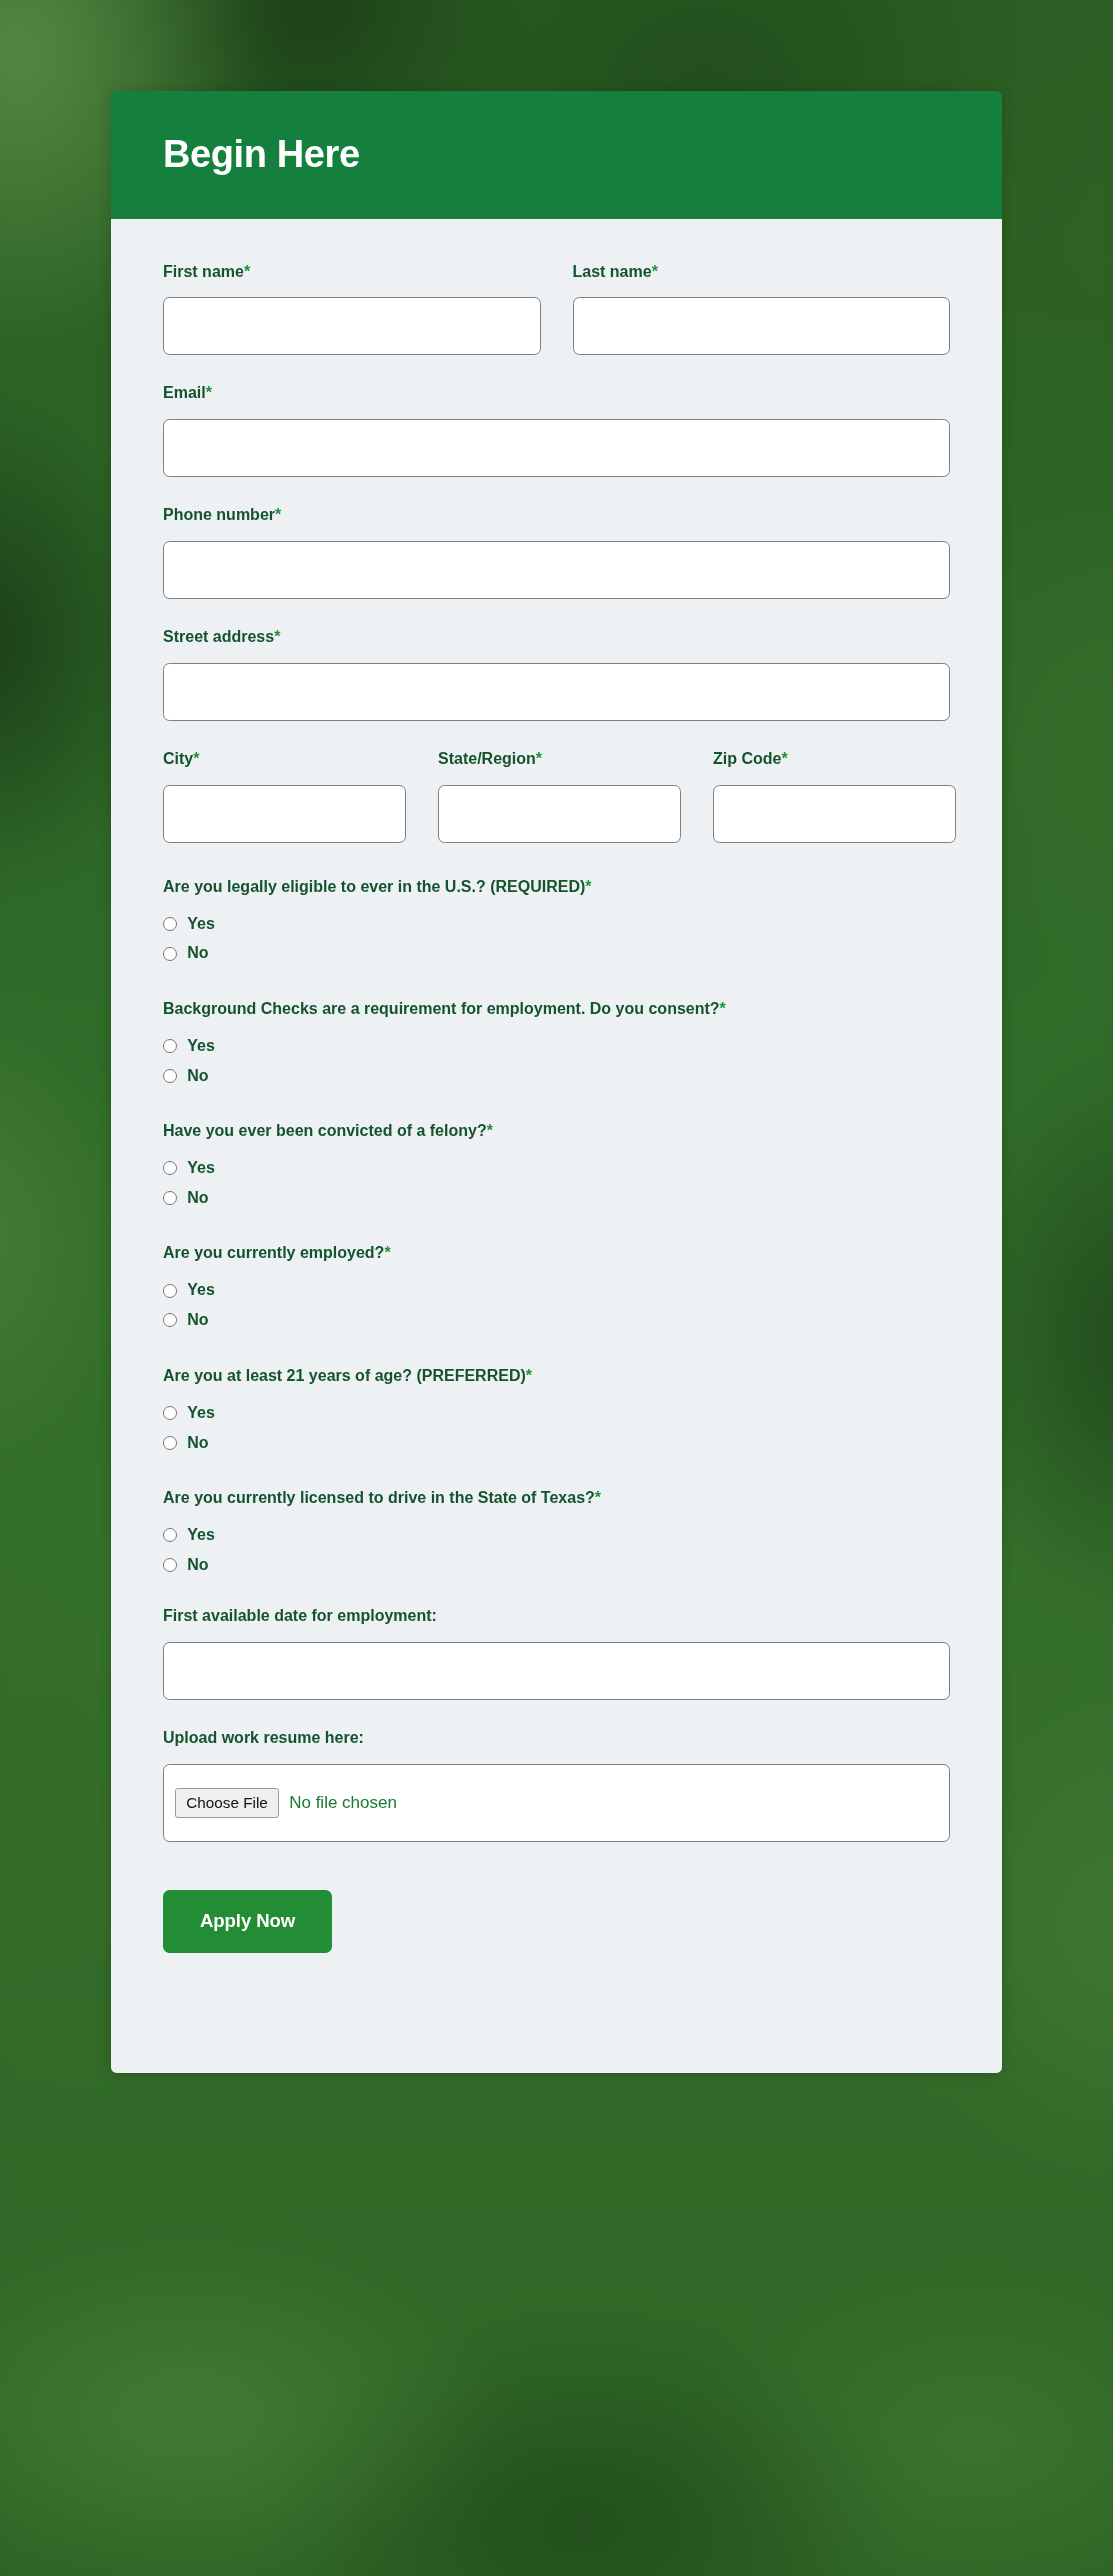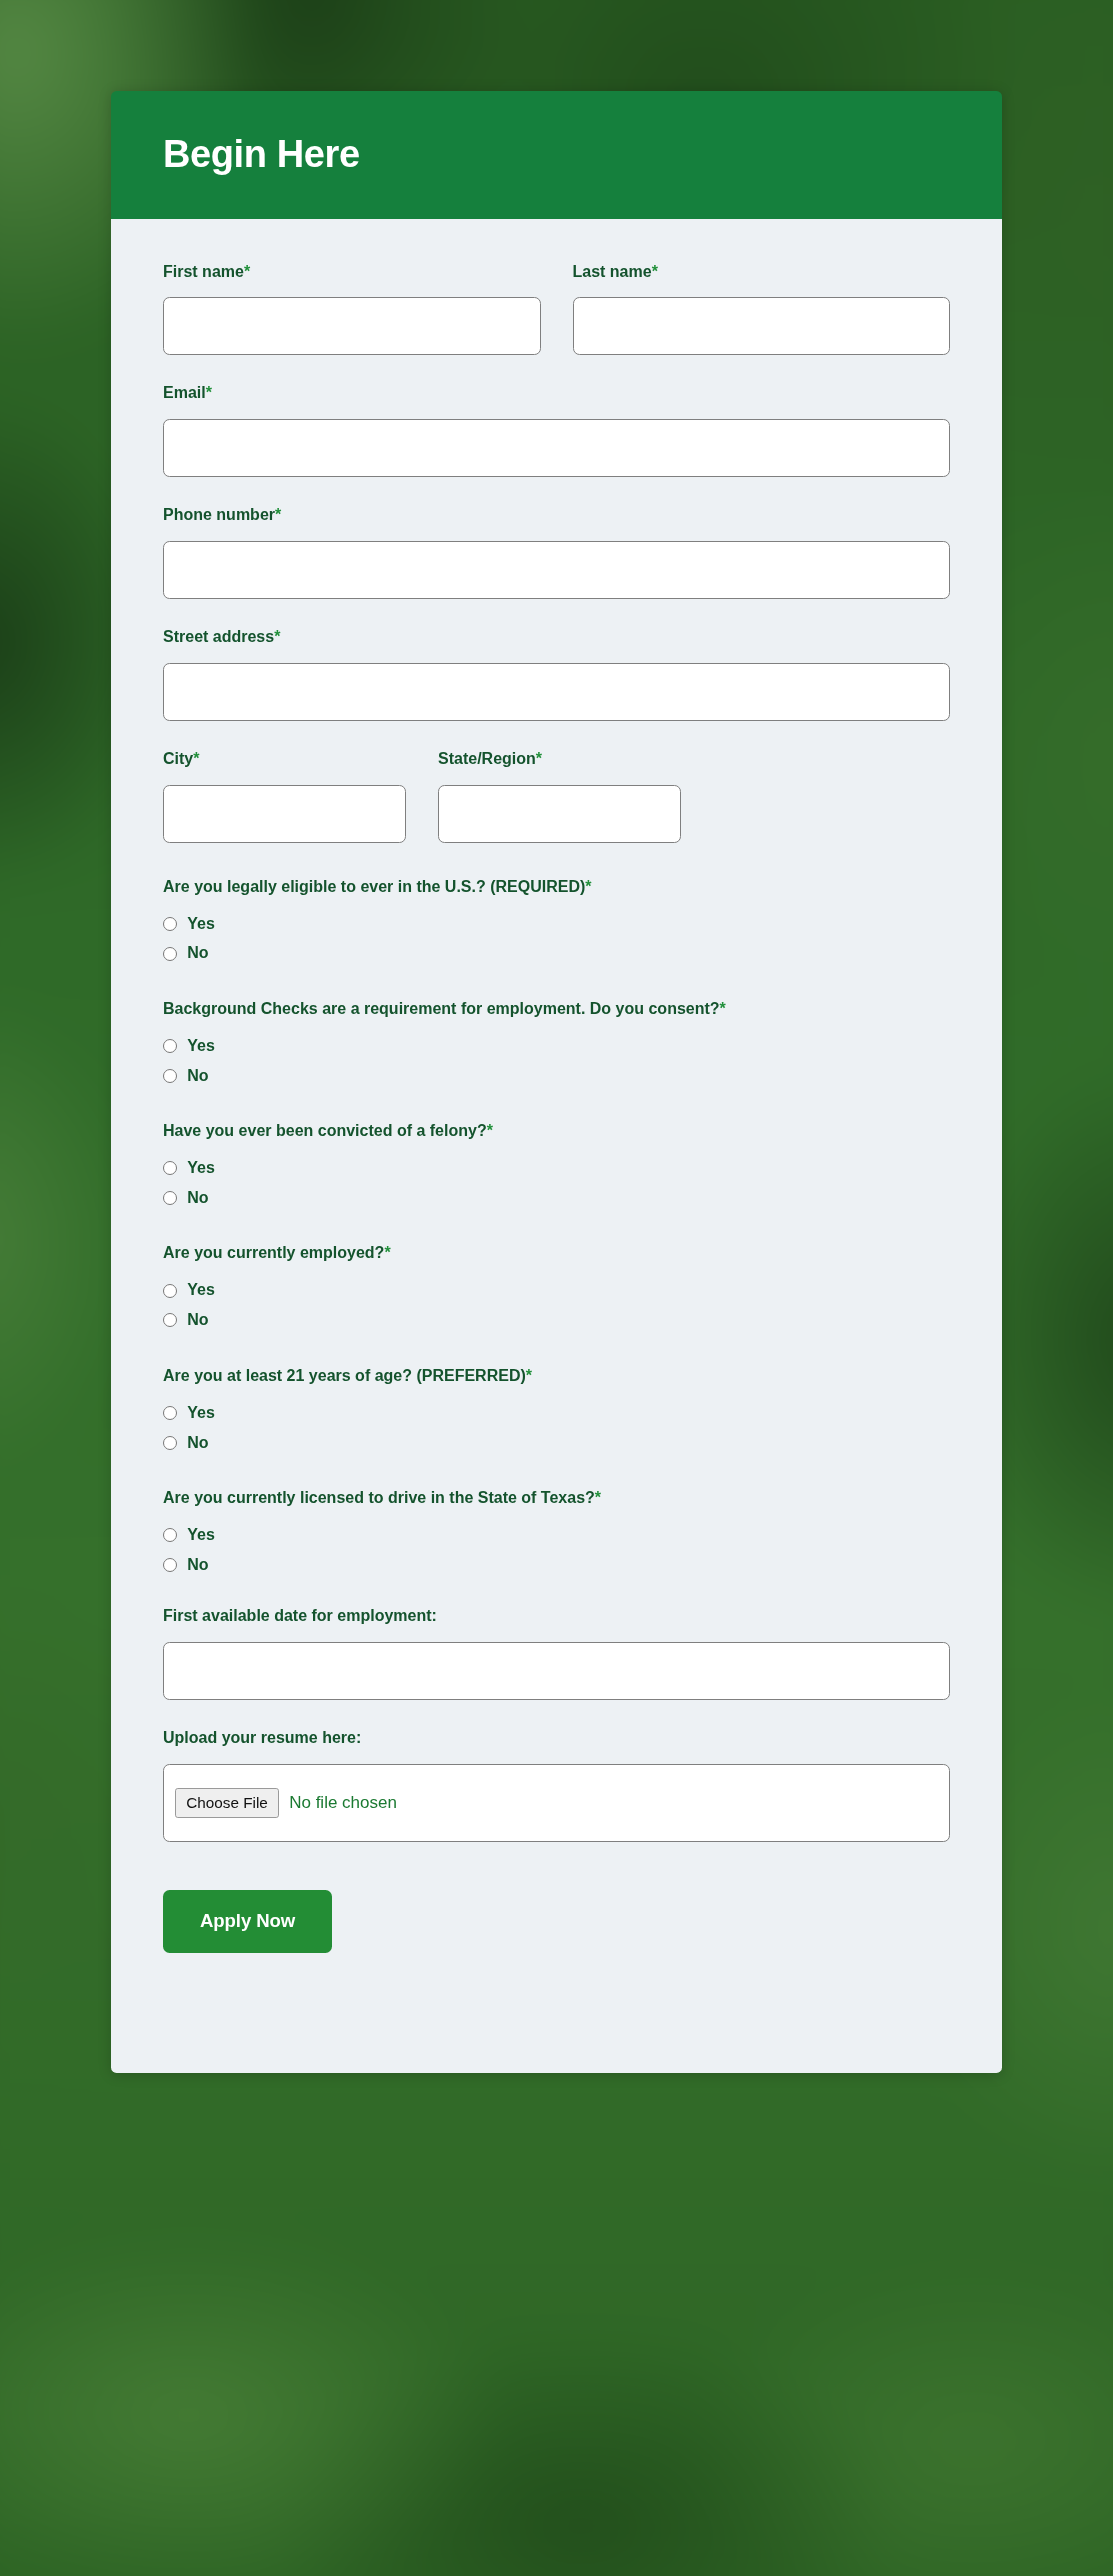--- a/index.html
+++ b/index.html
@@ -223,20 +223,24 @@
 
     <div class="row3">
       <div class="c-city">
         <label class="label"><span>City</span><span class="req">*</span></label>
         <input class="tf" type="text" value="" style="">
       </div>
       <div class="c-state">
         <label class="label"><span>State/Region</span><span class="req">*</span></label>
         <input class="tf" type="text" value="" style="">
       </div>
+      <div class="c-zip">
+        <label class="label"><span>Zip Code</span><span class="req">*</span></label>
+        <input class="tf" type="text" value="" style="">
+      </div>
     </div>
 
     <div class="qblock">
       <span class="q-label"><span>Are you legally eligible to ever in the U.S.? (REQUIRED)</span><span class="req">*</span></span>
       <label class="opt">
         <input type="radio" name="q0" style="">
         <span class="opt-text">Yes</span>
       </label>
       <label class="opt">
         <input type="radio" name="q0" style="">
@@ -303,21 +307,21 @@
         <span class="opt-text">No</span>
       </label>
     </div>
 
     <div class="field">
       <label class="label"><span>First available date for employment:</span><span class="req"></span></label>
       <input class="tf" type="text" value="" style="">
     </div>
 
     <div class="field">
-      <label class="label"><span>Upload your resume here:</span><span class="req"></span></label>
+      <label class="label"><span>Upload work resume here:</span><span class="req"></span></label>
       <div class="filebox">
         <button class="choose-btn" type="button">Choose File</button>
         <span class="file-status">No file chosen</span>
       </div>
     </div>
 
     <div class="submit-wrap">
       <button class="submit-btn" type="button">Apply Now</button>
     </div>
 

